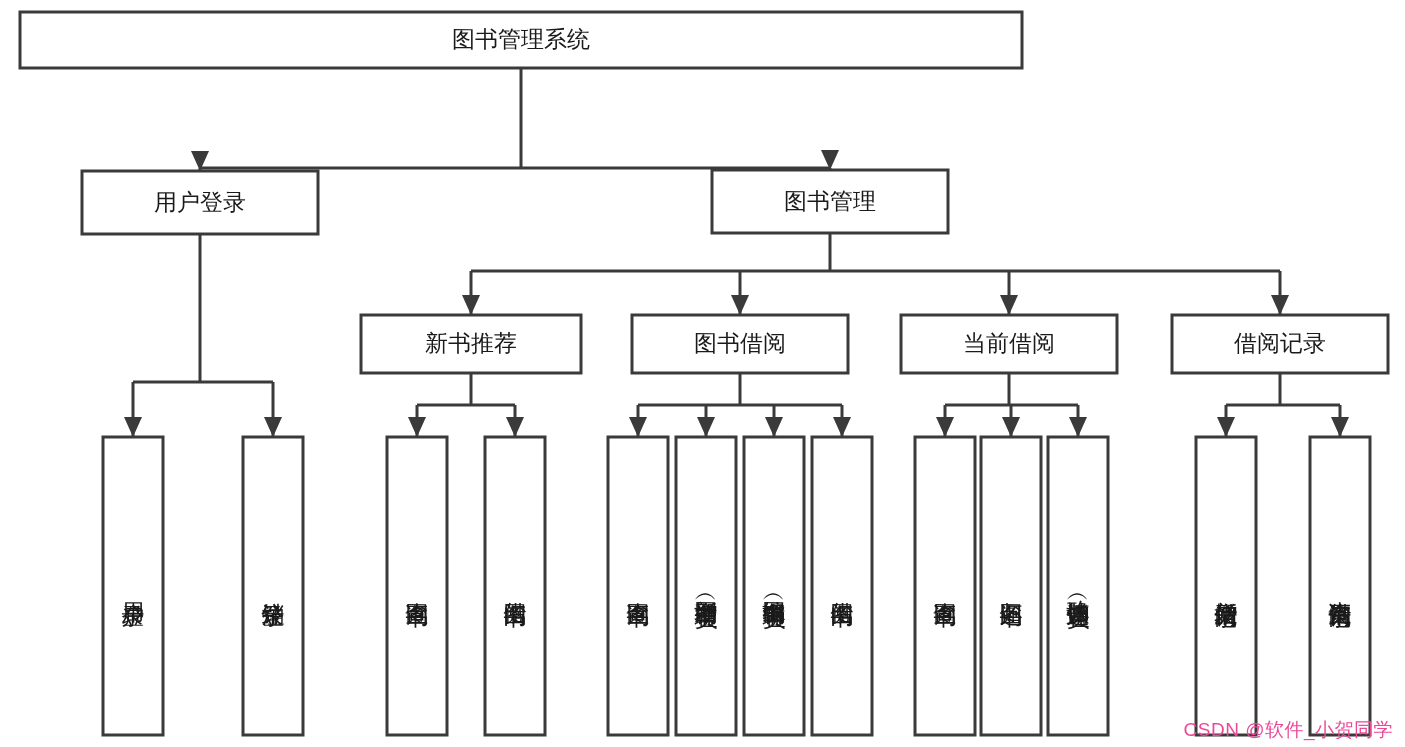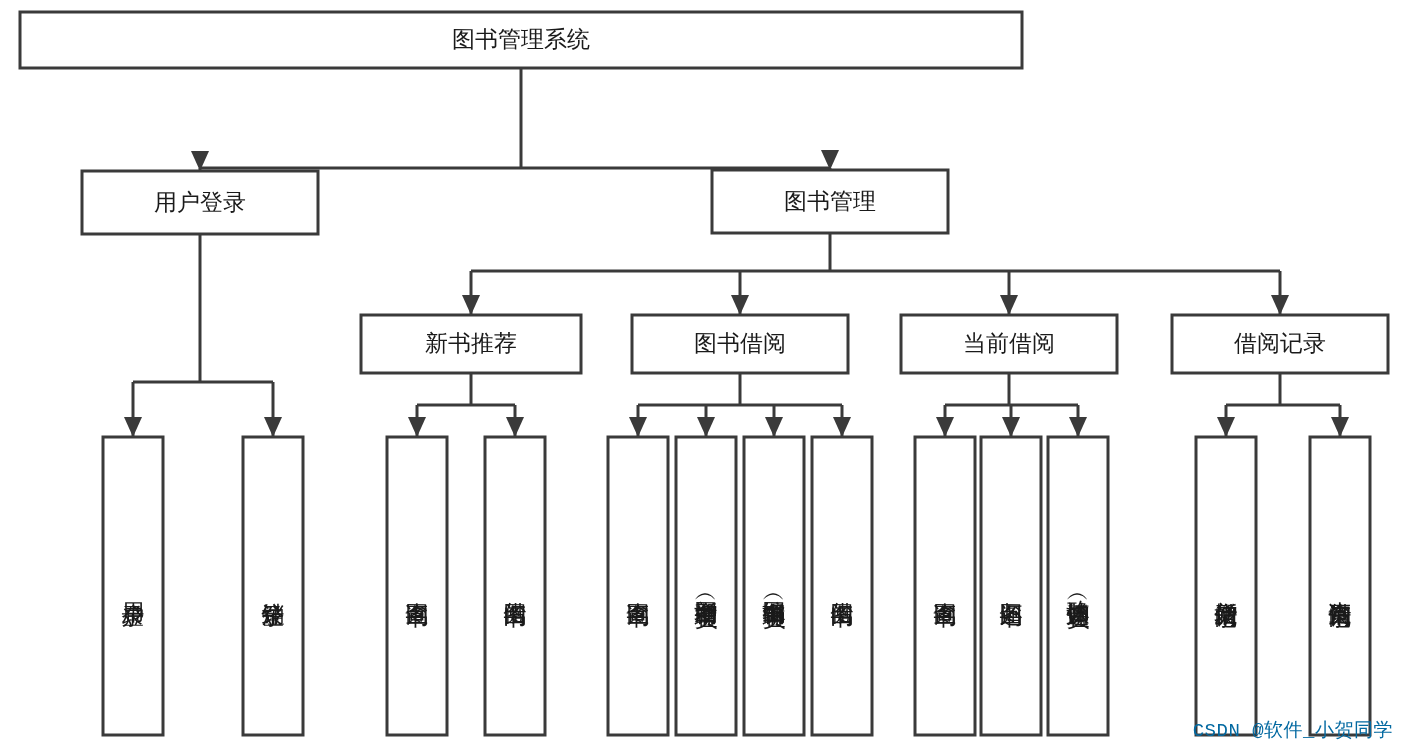--- a/index.html
+++ b/index.html
@@ -61,23 +61,23 @@
     display: flex;
     align-items: center;
     justify-content: center;
     white-space: nowrap;
     pointer-events: none;
   }
   .watermark {
     position: absolute;
     right: 12px;
     bottom: 4px;
-    font-family: Liberation Mono, monospace;
+    font-family: Liberation Sans, sans-serif;
     font-size: 19px;
-    color: #0369a1;
+    color: #ec4899;
     white-space: nowrap;
     letter-spacing: 0.5px;
   }
 </style>
 </head>
 <body>
 
 <div id="diagram-root">
   <svg id="tree-svg" viewBox="0 0 1405 747" xmlns="http://www.w3.org/2000/svg">
     <g id="edges-layer">

